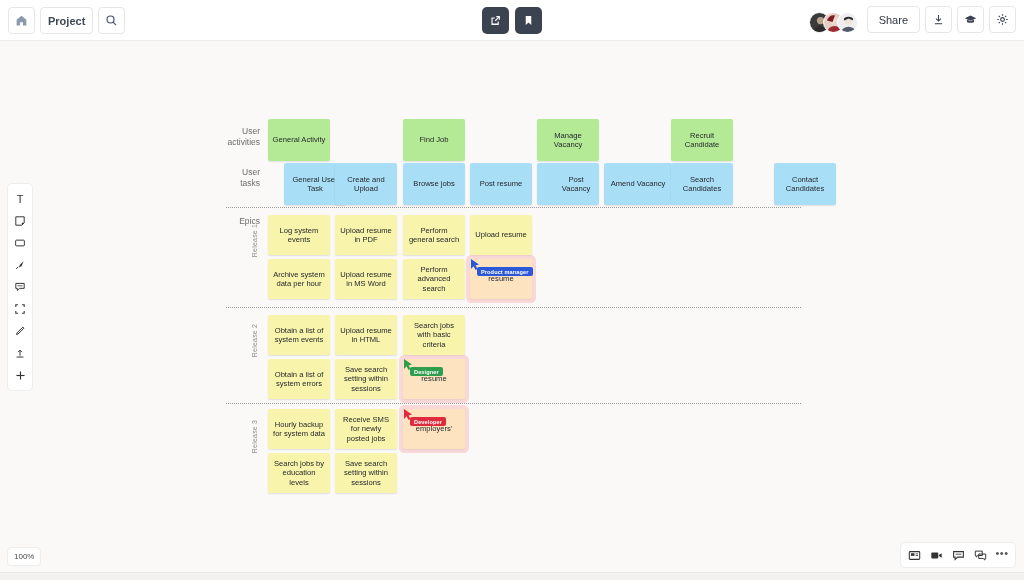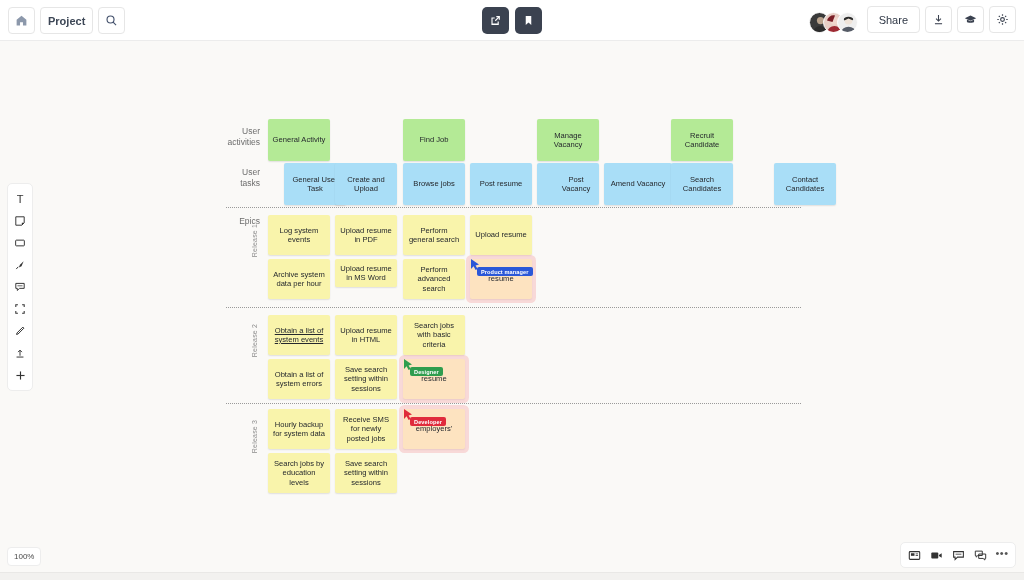--- a/index.html
+++ b/index.html
@@ -301,25 +301,25 @@
     <div class="card blue" style="left:537px; top:122px; width:62px; height:42px;padding-left:20px;">Post Vacancy</div>
     <div class="card blue" style="left:604px; top:122px; width:68px; height:42px;">Amend Vacancy</div>
     <div class="card blue" style="left:671px; top:122px; width:62px; height:42px;">Search Candidates</div>
     <div class="card blue" style="left:774px; top:122px; width:62px; height:42px;">Contact Candidates</div>
 
     <div class="card yellow" style="left:268px; top:174px; width:62px; height:40px;">Log system events</div>
     <div class="card yellow" style="left:335px; top:174px; width:62px; height:40px;">Upload resume in PDF</div>
     <div class="card yellow" style="left:403px; top:174px; width:62px; height:40px;">Perform general search</div>
     <div class="card yellow" style="left:470px; top:174px; width:62px; height:40px;">Upload resume</div>
     <div class="card yellow" style="left:268px; top:218px; width:62px; height:40px;">Archive system data per hour</div>
-    <div class="card yellow" style="left:335px; top:218px; width:62px; height:28px;">Upload resume in MS Word</div>
+    <div class="card yellow" style="left:335px; top:218px; width:62px; height:40px;">Upload resume in MS Word</div>
     <div class="card yellow" style="left:403px; top:218px; width:62px; height:40px;">Perform advanced search</div>
     <div class="card hl" style="left:470px; top:218px; width:62px; height:40px;">resume</div>
 
-    <div class="card yellow" style="left:268px; top:274px; width:62px; height:40px;text-decoration:underline;">Obtain a list of system events</div>
+    <div class="card yellow" style="left:268px; top:274px; width:62px; height:40px;">Obtain a list of system events</div>
     <div class="card yellow" style="left:335px; top:274px; width:62px; height:40px;">Upload resume in HTML</div>
     <div class="card yellow" style="left:403px; top:274px; width:62px; height:40px;">Search jobs with basic criteria</div>
     <div class="card yellow" style="left:268px; top:318px; width:62px; height:40px;">Obtain a list of system errors</div>
     <div class="card yellow" style="left:335px; top:318px; width:62px; height:40px;">Save search setting within sessions</div>
     <div class="card hl" style="left:403px; top:318px; width:62px; height:40px;">resume</div>
 
     <div class="card yellow" style="left:268px; top:368px; width:62px; height:40px;">Hourly backup for system data</div>
     <div class="card yellow" style="left:335px; top:368px; width:62px; height:40px;">Receive SMS for newly posted jobs</div>
     <div class="card hl" style="left:403px; top:368px; width:62px; height:40px;">employers'</div>
     <div class="card yellow" style="left:268px; top:412px; width:62px; height:40px;">Search jobs by education levels</div>

